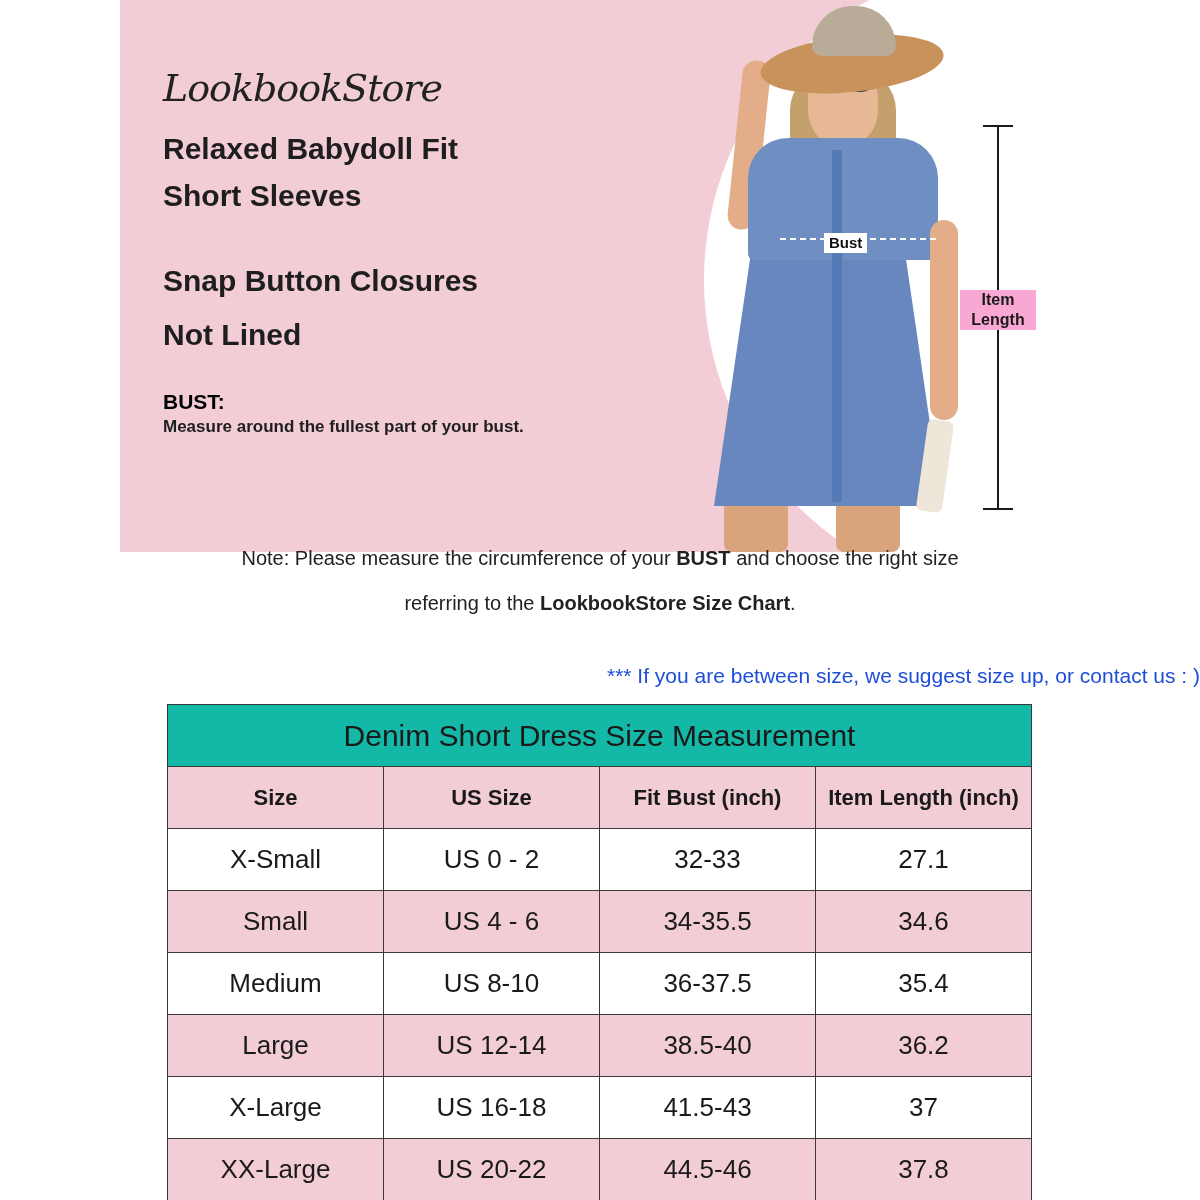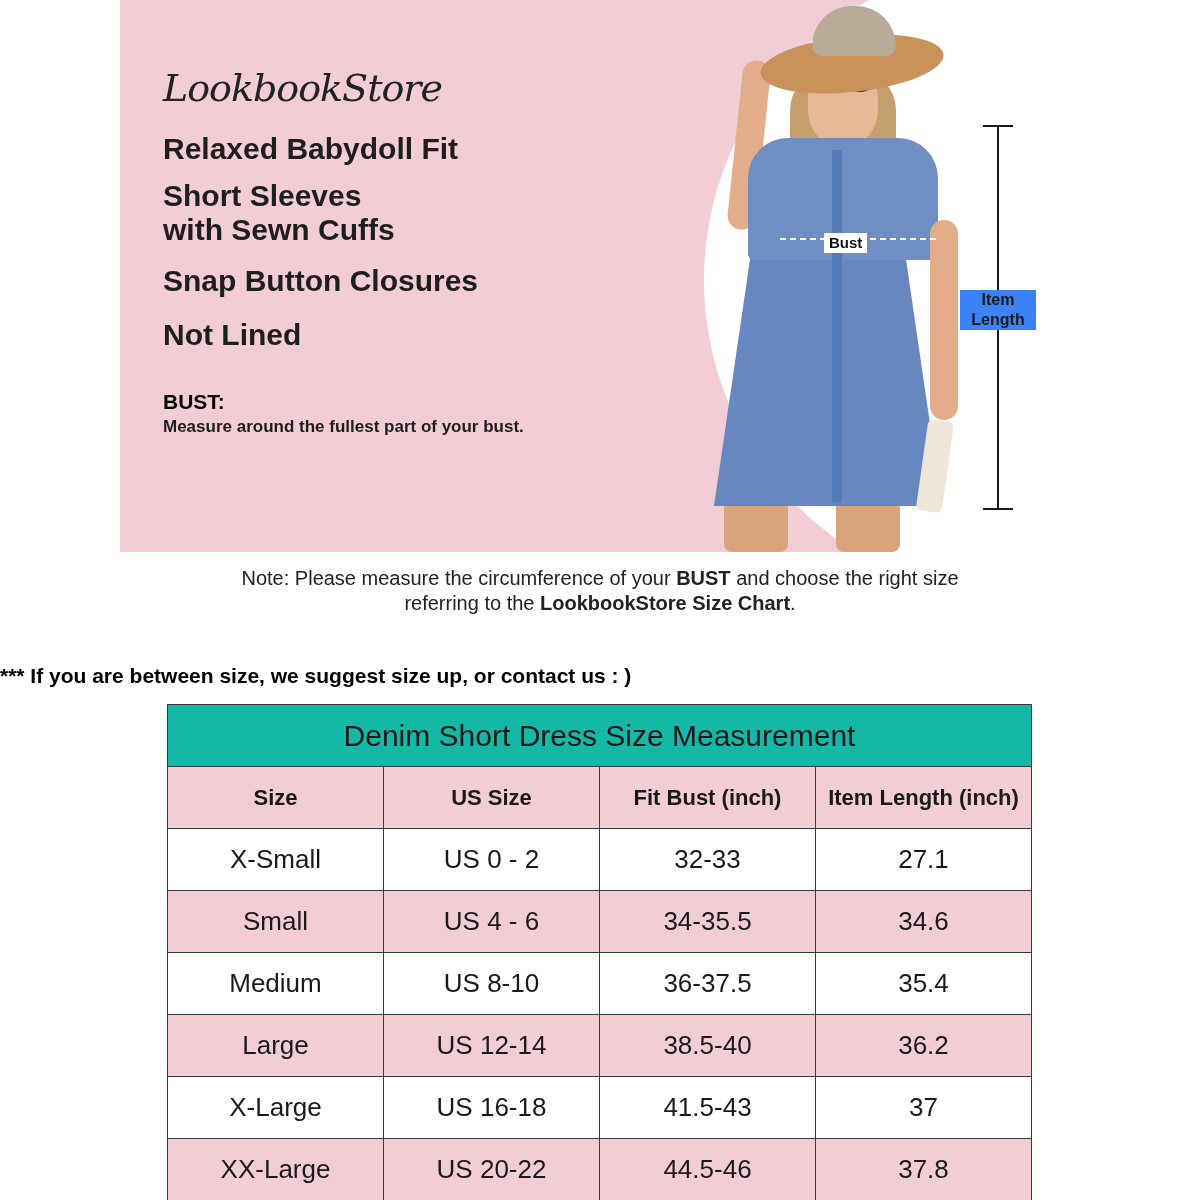--- a/index.html
+++ b/index.html
@@ -22,46 +22,45 @@
   .dress-top{position:absolute;left:748px;top:138px;width:190px;height:122px;background:#6f8fc3;border-radius:40px 40px 6px 6px;}
   .dress-skirt{position:absolute;left:714px;top:256px;width:228px;height:250px;background:#6887bf;clip-path:polygon(16% 0,84% 0,100% 100%,0 100%);}
   .placket{position:absolute;left:832px;top:150px;width:10px;height:352px;background:#557ab5;}
   .legs{position:absolute;left:718px;top:500px;width:200px;height:52px;}
   .legs span{position:absolute;top:0;width:64px;height:52px;background:#d9a37c;border-radius:8px;}
   .clutch{position:absolute;left:922px;top:420px;width:26px;height:92px;border-radius:6px;background:#efe6da;transform:rotate(8deg);}
   .bust-line{position:absolute;left:780px;top:238px;width:156px;height:0;border-top:2px dashed #ffffff;}
   .bust-tag{position:absolute;left:824px;top:233px;padding:0 5px;background:#ffffff;font-weight:700;font-size:15px;line-height:20px;color:#111;}
   .len-line{position:absolute;left:997px;top:125px;width:2px;height:385px;background:#1a1a1a;}
   .len-cap{position:absolute;left:983px;width:30px;height:2px;background:#1a1a1a;}
-  .len-label{position:absolute;left:960px;top:290px;width:76px;text-align:center;font-weight:700;font-size:16px;line-height:20px;background:#3b82f6;color:#1a1a1a;}
+  .len-label{position:absolute;left:960px;top:290px;width:76px;text-align:center;font-weight:700;font-size:16px;line-height:20px;background:#f9a8d4;color:#1a1a1a;}
 
   .note{position:absolute;left:0;width:1200px;text-align:center;font-size:20px;color:#222;}
   .note b{font-weight:700;}
-  .tip{position:absolute;left:0;top:664px;width:1200px;text-align:left;font-size:21px;font-weight:700;color:#000000;}
+  .tip{position:absolute;left:0;top:664px;width:1200px;text-align:right;font-size:21px;font-weight:400;color:#1d4ed8;}
 
   table{position:absolute;left:167px;top:704px;width:865px;border-collapse:collapse;table-layout:fixed;}
   th,td{border:1.5px solid #3a3a3a;text-align:center;color:#1a1a1a;}
   .cap{height:59px;font-size:30px;font-weight:400;background:#14b8a6;}
   thead tr.hdr th{height:59px;font-size:22px;font-weight:700;background:#f2cdd6;}
   tbody td{height:59px;font-size:26px;}
   tbody tr:nth-child(even) td{background:#f2cdd6;}
   tbody tr:nth-child(odd) td{background:#ffffff;}
 </style>
 </head>
 <body>
 
 <div class="banner">
   <div class="circle"></div>
 </div>
 
 <div class="left">
   <div class="brand">LookbookStore</div>
   <div class="feat" style="top:132px">Relaxed Babydoll Fit</div>
   <div class="feat" style="top:179px">Short Sleeves</div>
-  <div class="feat" style="top:213px">with Sewn Cuffs</div>
   <div class="feat" style="top:264px">Snap Button Closures</div>
   <div class="feat" style="top:318px">Not Lined</div>
   <div class="bust-h">BUST:</div>
   <div class="bust-d">Measure around the fullest part of your bust.</div>
 </div>
 
 <div>
   <div class="hair"></div>
   <div class="arm-l"></div>
   <div class="face"></div>
@@ -84,21 +83,21 @@
   <div class="bust-tag">Bust</div>
   <div class="len-line"></div>
   <div class="len-cap" style="top:125px"></div>
   <div class="len-cap" style="top:508px"></div>
   <div class="len-label">
     <div>Item</div>
     <div>Length</div>
   </div>
 </div>
 
-<div class="note" style="top:567px">
+<div class="note" style="top:547px">
   <span>Note: Please measure the circumference of your </span><b>BUST</b><span> and choose the right size</span>
 </div>
 <div class="note" style="top:592px">
   <span>referring to the </span><b>LookbookStore Size Chart</b><span>.</span>
 </div>
 
 <div class="tip">*** If you are between size, we suggest size up, or contact us : )</div>
 
 <table>
   <thead>

